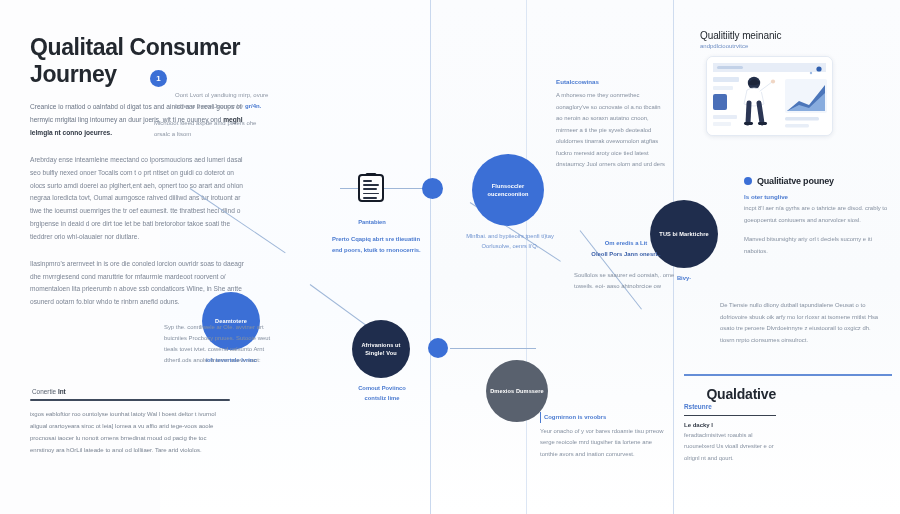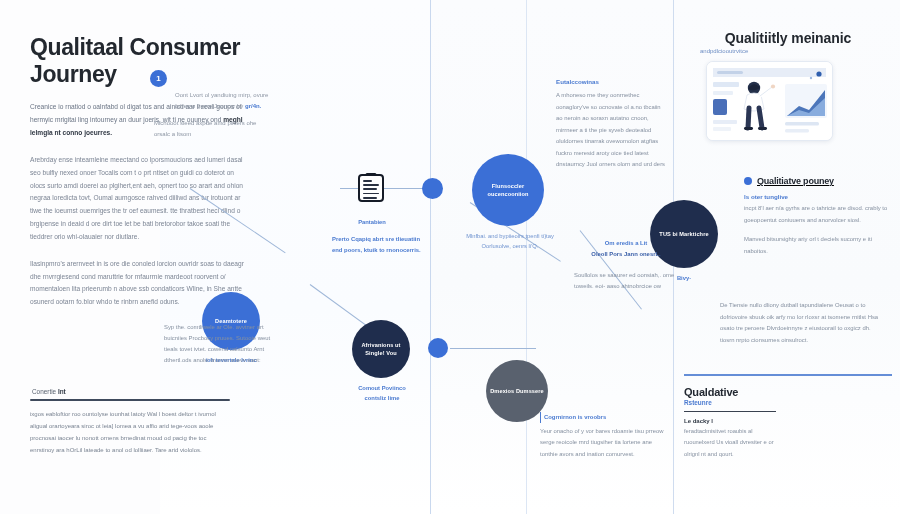--- a/index.html
+++ b/index.html
@@ -88,44 +88,44 @@
   .dtext{position:absolute;font-size:5.9px;line-height:1.85;color:#8590a0;}
   .dtext .h{display:block;color:#4a7ad0;font-weight:600;}
   .dtext .b{color:#3a5fa8;font-weight:700;}
 
   
   .right-col{position:absolute;left:556px;top:78px;width:110px;}
   .rc-head{font-size:6.2px;font-weight:700;color:#4a7ad0;margin:0 0 5px 0;}
   .rc-body{font-size:5.9px;line-height:1.95;color:#8590a0;margin:0;}
 
   .far-col{position:absolute;left:700px;top:30px;width:176px;}
-  .card-title{font-size:14px;font-weight:700;color:#23282f;margin:0 0 2px 0;letter-spacing:-.1px;text-align:center;}
+  .card-title{font-size:10px;font-weight:400;color:#23282f;margin:0 0 2px 0;letter-spacing:-.1px;}
   .card-sub{font-size:6px;color:#6f8fc4;margin:0 0 7px 0;}
   .illus{
     width:125px;height:78px;border-radius:7px;background:#ffffff;
     border:1px solid #e4eaf3;box-shadow:0 1px 4px rgba(40,60,100,.10);
     position:relative;overflow:hidden;margin-left:6px;
   }
 
   .legend{position:absolute;left:744px;top:176px;width:150px;}
-  .legend-head{display:flex;align-items:center;gap:5px;margin-bottom:7px;text-decoration:underline;}
+  .legend-head{display:flex;align-items:center;gap:5px;margin-bottom:7px;}
   .legend-dot{width:8px;height:8px;border-radius:50%;background:#3b6fd6;flex:0 0 auto;}
   .legend-title{font-size:9px;font-weight:700;color:#222831;letter-spacing:-.2px;}
   .legend-sub{font-size:6.2px;font-weight:700;color:#4a7ad0;margin:0 0 3px 0;}
   .legend-body{font-size:5.9px;line-height:1.95;color:#8590a0;margin:0 0 8px 0;}
 
   .rblock{position:absolute;left:720px;top:300px;width:164px;
     font-size:5.9px;line-height:1.95;color:#8590a0;}
 
   
   .bottom{position:absolute;left:684px;top:374px;width:208px;}
   .bottom-rule{height:1.6px;background:#4a7ad0;width:100%;margin-bottom:10px;opacity:.85;}
   .bcols{display:flex;gap:14px;}
   .bcol{width:92px;}
-  .bh{font-size:11px;font-weight:700;color:#222831;margin:0 0 1px 0;letter-spacing:-.2px;}
+  .bh{font-size:14px;font-weight:700;color:#222831;margin:0 0 1px 0;letter-spacing:-.2px;text-align:right;}
   .bsub{font-size:6.4px;font-weight:600;color:#4a7ad0;margin:0 0 5px 0;}
   .bline{height:1.4px;background:#39414f;width:100%;margin-bottom:6px;}
   .bkey{font-size:6px;font-weight:700;color:#333b47;margin:0 0 2px 0;}
   .bbody{font-size:5.8px;line-height:1.95;color:#8590a0;margin:0;}
 
   .mid-bottom{position:absolute;left:540px;top:412px;width:124px;
     font-size:5.9px;line-height:1.9;color:#8590a0;}
   .mid-bottom .h{display:block;color:#4a7ad0;font-weight:600;
     border-left:1.5px solid #4a7ad0;padding-left:3px;margin-bottom:3px;}
 </style>

